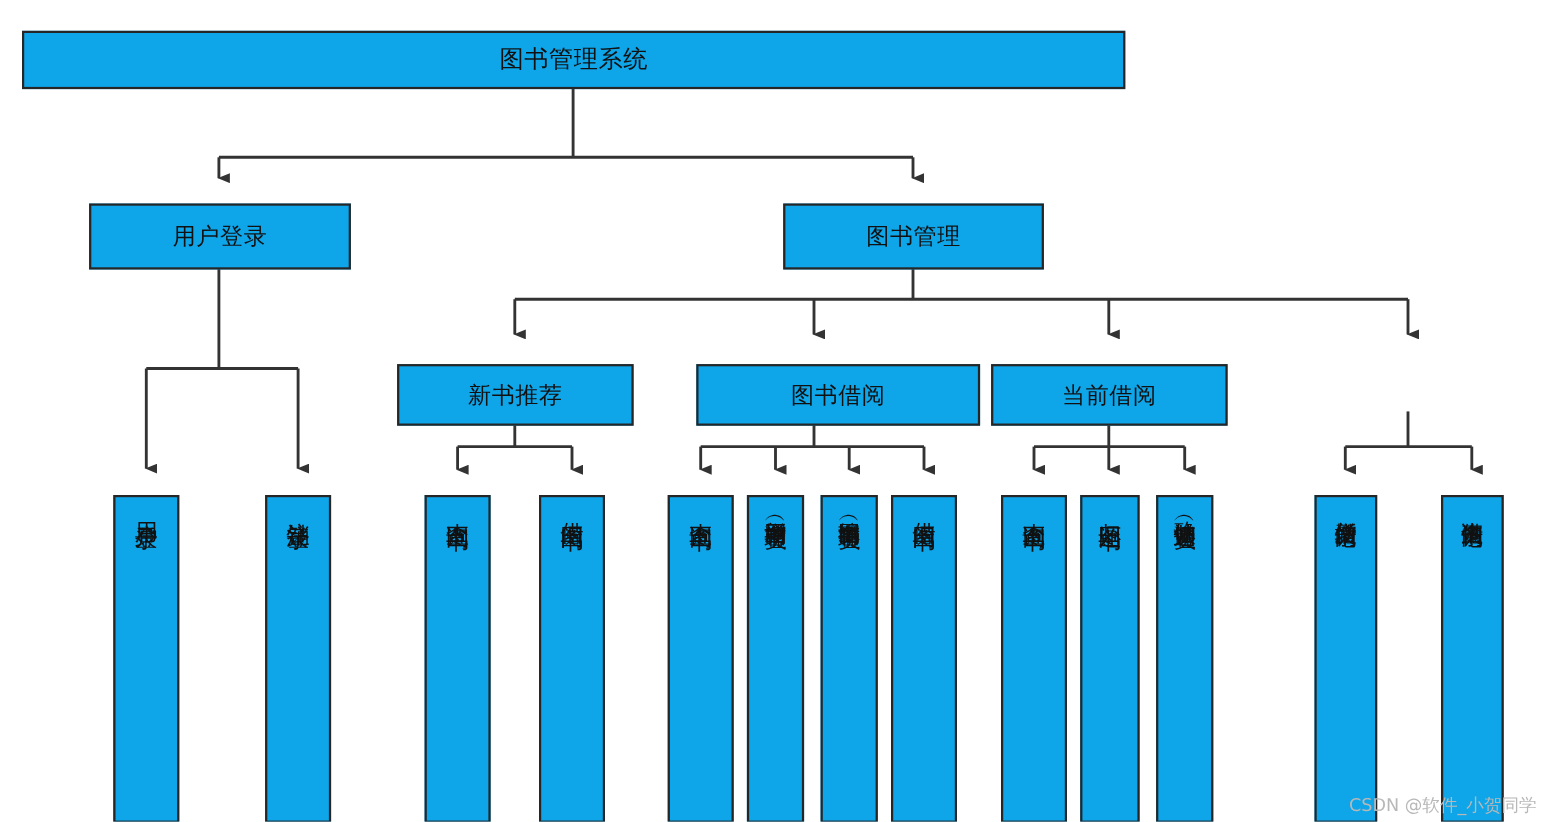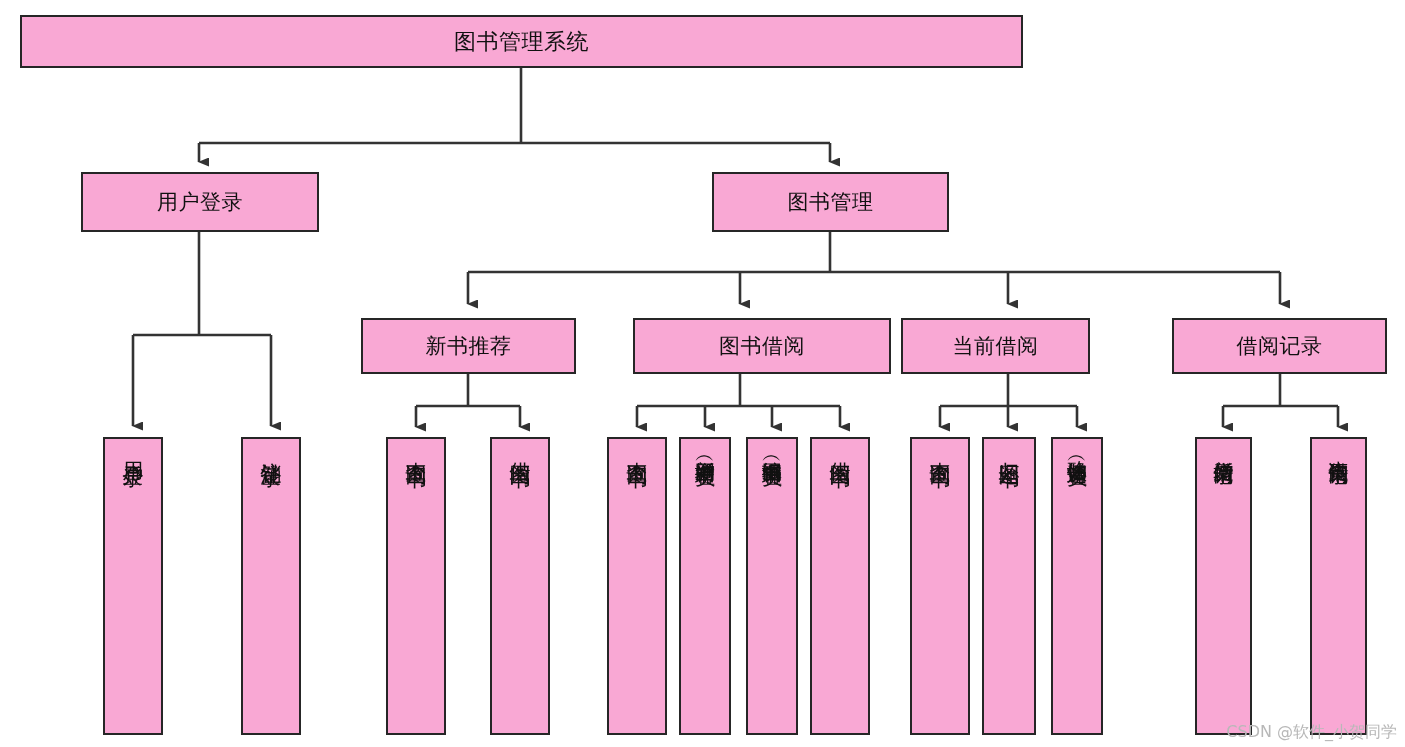--- a/index.html
+++ b/index.html
@@ -22,27 +22,28 @@
     position: absolute;
     left: 0;
     top: 0;
     width: 1405px;
     height: 747px;
     pointer-events: none;
   }
   .node {
     position: absolute;
     box-sizing: border-box;
-    background: #f9a8d4;
+    background: #0ea5e9;
     border: 2.5px solid #262626;
     display: flex;
     align-items: center;
     justify-content: center;
     color: #111111;
     z-index: 2;
+    margin-top: 13px;
   }
   .node .node-label {
     display: block;
     text-align: center;
     line-height: 1.18;
     color: #111111;
   }
   
   .node.horiz .node-label {
     font-size: 21px;
@@ -162,25 +163,22 @@
   <div class="node horiz" style="left:361px; top:318px; width:215px; height:56px;">
     <span class="node-label">新书推荐</span>
   </div>
 
   <div class="node horiz" style="left:712px; top:172px; width:237px; height:60px;">
     <span class="node-label">图书管理</span>
   </div>
   <div class="node horiz" style="left:633px; top:318px; width:258px; height:56px;">
     <span class="node-label">图书借阅</span>
   </div>
-  <div class="node horiz" style="left:901px; top:318px; width:189px; height:56px;">
+  <div class="node horiz" style="left:901px; top:318px; width:215px; height:56px;">
     <span class="node-label">当前借阅</span>
-  </div>
-  <div class="node horiz" style="left:1172px; top:318px; width:215px; height:56px;">
-    <span class="node-label">借阅记录</span>
   </div>
 
   <div class="node vert" style="left:103px; top:437px; width:60px; height:298px;">
     <span class="node-label">用户登录</span>
   </div>
   <div class="node vert" style="left:241px; top:437px; width:60px; height:298px;">
     <span class="node-label">注销登录</span>
   </div>
 
   <div class="node vert" style="left:386px; top:437px; width:60px; height:298px;">

